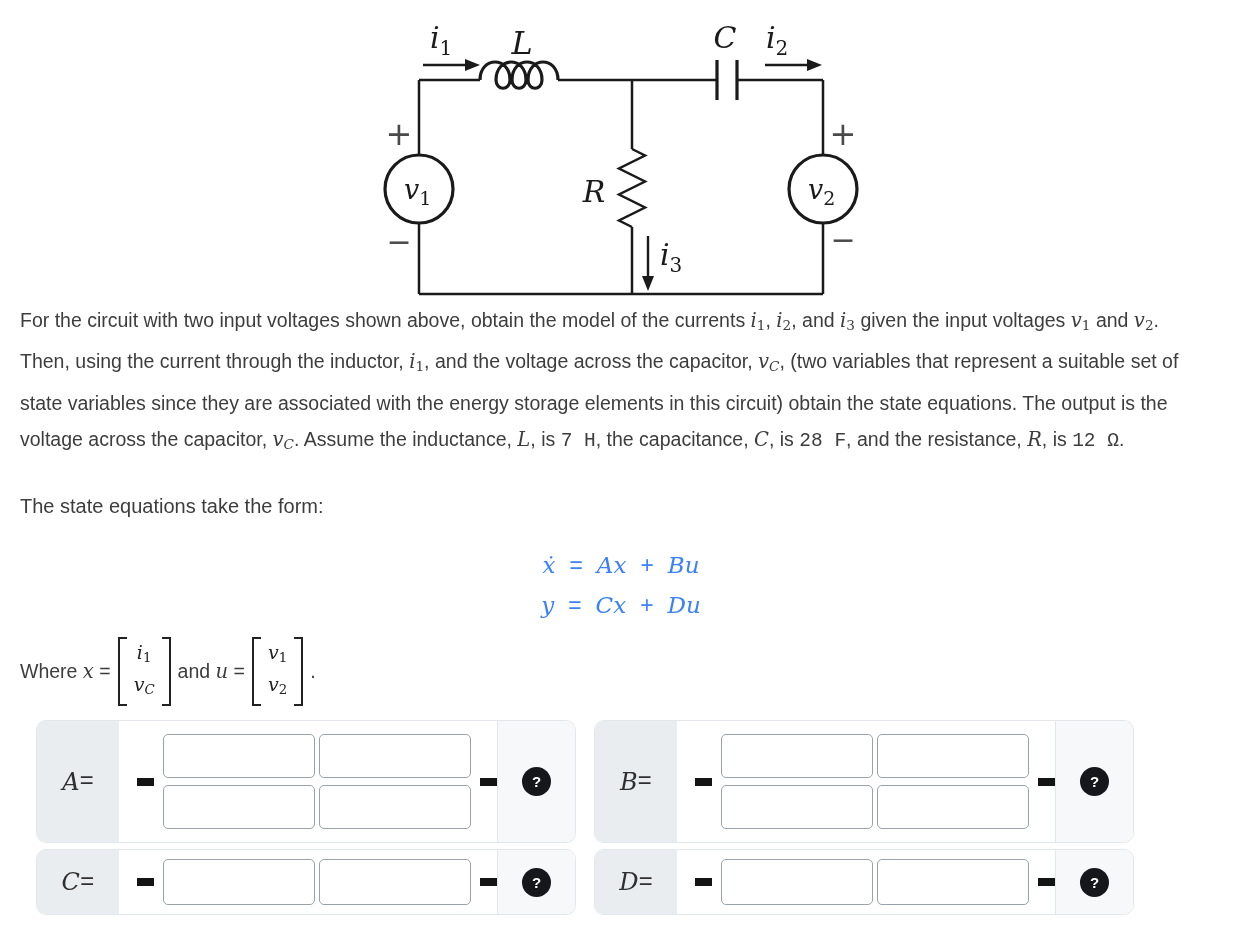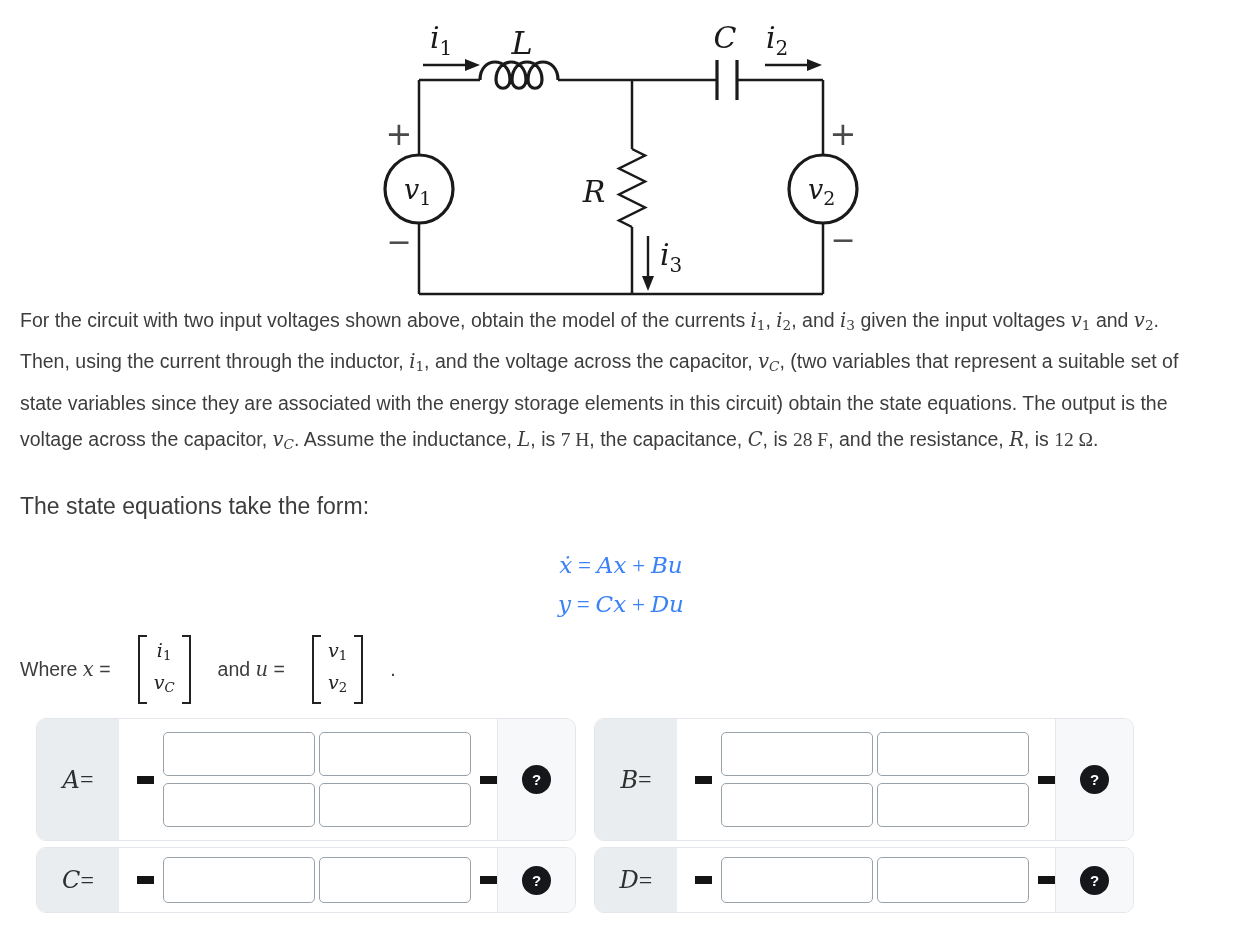--- a/index.html
+++ b/index.html
@@ -12,29 +12,29 @@
   svg text{fill:#1a1a1a;}
   .comp{stroke:#1a1a1a;stroke-width:2.5;fill:none;}
   .comp-thick{stroke:#1a1a1a;stroke-width:3.2;fill:none;}
   .arrowline{stroke:#1a1a1a;stroke-width:2.4;fill:none;}
   .arrowhead{fill:#1a1a1a;stroke:none;}
   .svgmath{font-family:"DejaVu Serif",serif;font-style:italic;}
   .svgsign{font-family:"DejaVu Sans",sans-serif;font-style:normal;fill:#4a4a4a;}
   
   .seg-n{}
   .seg-i{font-family:"DejaVu Serif",serif;font-style:italic;}
-  .seg-r{font-family:Liberation Serif, serif;}
+  .seg-r{font-family:Liberation Mono, monospace;}
   .seg-sub{font-family:"DejaVu Serif",serif;font-size:0.7em;vertical-align:-0.25em;}
   .seg-subi{font-family:"DejaVu Serif",serif;font-style:italic;font-size:0.7em;vertical-align:-0.25em;}
   .para{margin:6px 20px 0 20px;max-width:1190px;font-size:19.5px;line-height:36px;}
-  .intro{margin:26px 20px 0 20px;font-size:23px;line-height:36px;}
+  .intro{margin:26px 20px 0 20px;font-size:20px;line-height:36px;}
   
   .eq-block{margin-top:22px;text-align:center;font-size:23px;line-height:38px;color:#3b82f6;}
   
-  .where-line{display:flex;align-items:center;margin:10px 20px 0 20px;font-size:19.5px;min-height:70px;gap:20px;}
+  .where-line{display:flex;align-items:center;margin:10px 20px 0 20px;font-size:19.5px;min-height:70px;}
   .imtx{display:inline-flex;align-items:stretch;margin:0 7px;}
   .ibr{width:7px;}
   .ibr-l{border-left:2px solid #222;border-top:2px solid #222;border-bottom:2px solid #222;}
   .ibr-r{border-right:2px solid #222;border-top:2px solid #222;border-bottom:2px solid #222;}
   .imtx-col{display:flex;flex-direction:column;justify-content:center;padding:3px 7px;row-gap:2px;}
   .imtx-cell{font-size:19px;line-height:25px;text-align:center;color:#222;}
   
   .answer-grid{display:grid;grid-template-columns:540px 540px;gap:6px 18px;margin:14px 0 0 36px;}
   .card{display:flex;border:1px solid #e3e6ea;border-radius:10px;background:#fff;overflow:hidden;box-sizing:border-box;}
   .card-tall{height:123px;}

